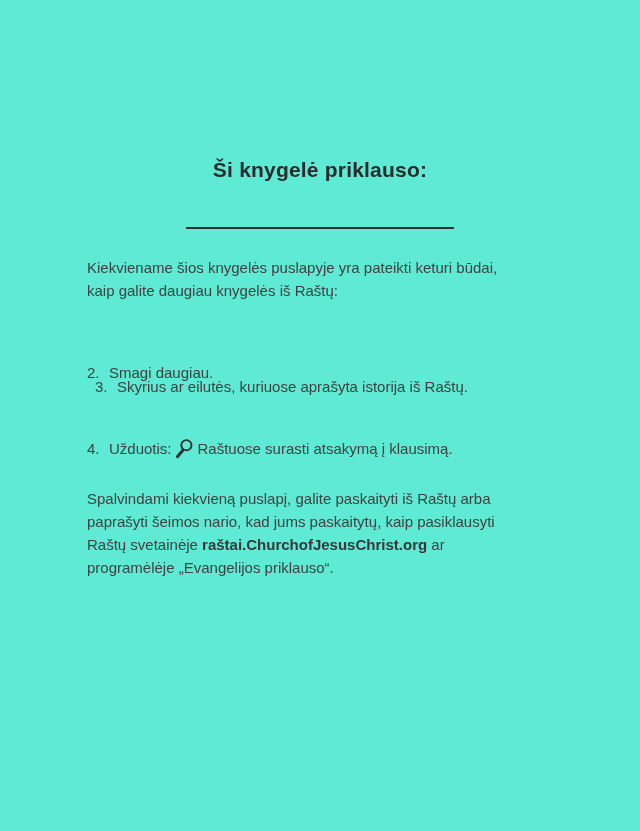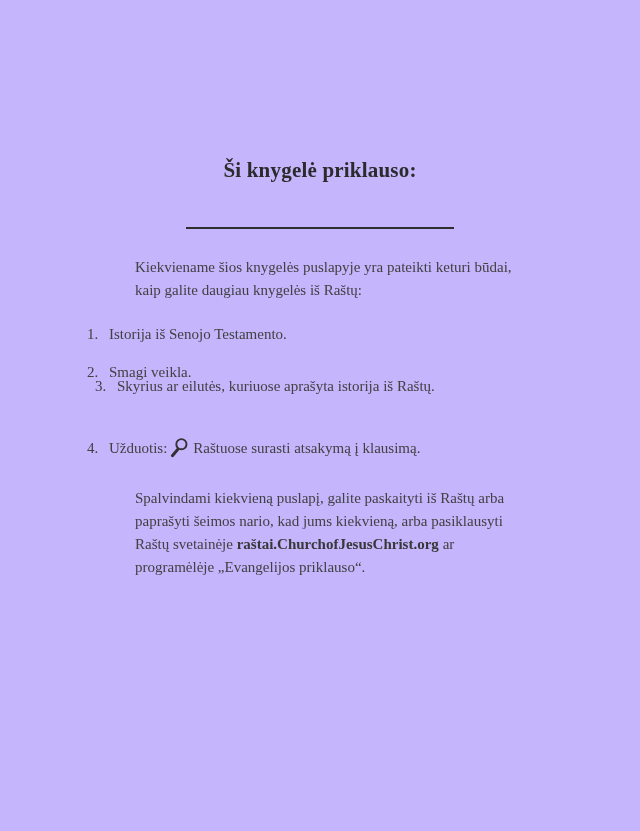--- a/index.html
+++ b/index.html
@@ -4,22 +4,22 @@
 <style>
   html, body {
     margin: 0;
     padding: 0;
     background: #ffffff;
   }
   .page {
     position: relative;
     width: 640px;
     height: 831px;
-    background: #c4b5fd;
-    font-family: Liberation Serif, serif;
+    background: #5eead4;
+    font-family: Liberation Sans, sans-serif;
     color: #414141;
     overflow: hidden;
   }
   .page-title {
     position: absolute;
     top: 158px;
     left: 0;
     width: 640px;
     text-align: center;
     font-size: 21px;
@@ -43,21 +43,20 @@
   }
   .intro {
     position: absolute;
     top: 256px;
     left: 87px;
     width: 460px;
   }
   .text-line {
     display: block;
     white-space: nowrap;
-    margin-left: 48px;
   }
   .list-row {
     position: absolute;
     left: 87px;
     width: 480px;
     white-space: nowrap;
   }
   .list-row.r1 { top: 323px; }
   .list-row.r2 { top: 361px; }
   .list-row.r3 { top: 375px; margin-left: 8px; }
@@ -90,39 +89,36 @@
 
   <div class="page-title">Ši knygelė priklauso:</div>
 
   <div class="name-line"></div>
 
   <div class="intro body-text">
     <span class="text-line">Kiekviename šios knygelės puslapyje yra pateikti keturi būdai,</span>
     <span class="text-line">kaip galite daugiau knygelės iš Raštų:</span>
   </div>
 
-  <div class="list-row r1 body-text">
-    <span class="list-number">1.</span><span>Istorija iš Senojo Testamento.</span>
-  </div>
 
   <div class="list-row r2 body-text">
-    <span class="list-number">2.</span><span>Smagi veikla.</span>
+    <span class="list-number">2.</span><span>Smagi daugiau.</span>
   </div>
 
   <div class="list-row r3 body-text">
     <span class="list-number">3.</span><span>Skyrius ar eilutės, kuriuose aprašyta istorija iš Raštų.</span>
   </div>
 
   <div class="list-row r4 body-text">
     <span class="list-number">4.</span><span>Užduotis:</span><span class="magnifier"><svg width="18" height="21" viewBox="0 0 18 21" aria-hidden="true">
           <circle cx="11.4" cy="7.2" r="5.1" fill="none" stroke="#333333" stroke-width="1.9"></circle>
           <line x1="2.4" y1="18.7" x2="7.9" y2="12.2" stroke="#333333" stroke-width="3" stroke-linecap="round"></line>
         </svg></span><span>Raštuose surasti atsakymą į klausimą.</span>
   </div>
 
   <div class="outro body-text">
     <span class="text-line">Spalvindami kiekvieną puslapį, galite paskaityti iš Raštų arba</span>
-    <span class="text-line">paprašyti šeimos nario, kad jums kiekvieną, arba pasiklausyti</span>
+    <span class="text-line">paprašyti šeimos nario, kad jums paskaitytų, kaip pasiklausyti</span>
     <span class="text-line"><span>Raštų svetainėje </span><span class="bold-link">raštai.ChurchofJesusChrist.org</span><span> ar</span></span>
     <span class="text-line">programėlėje „Evangelijos priklauso“.</span>
   </div>
 
 </div>
 
 </body></html>

